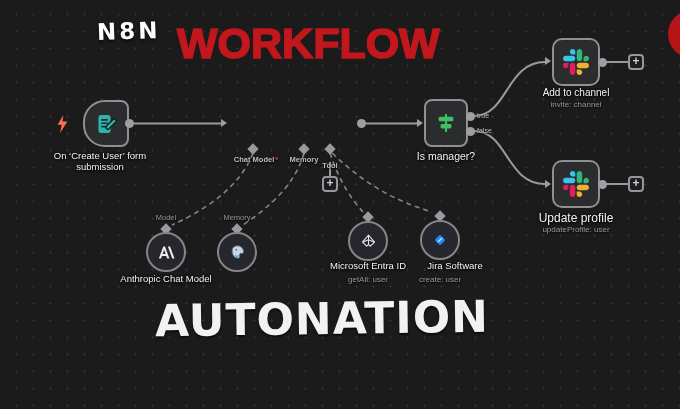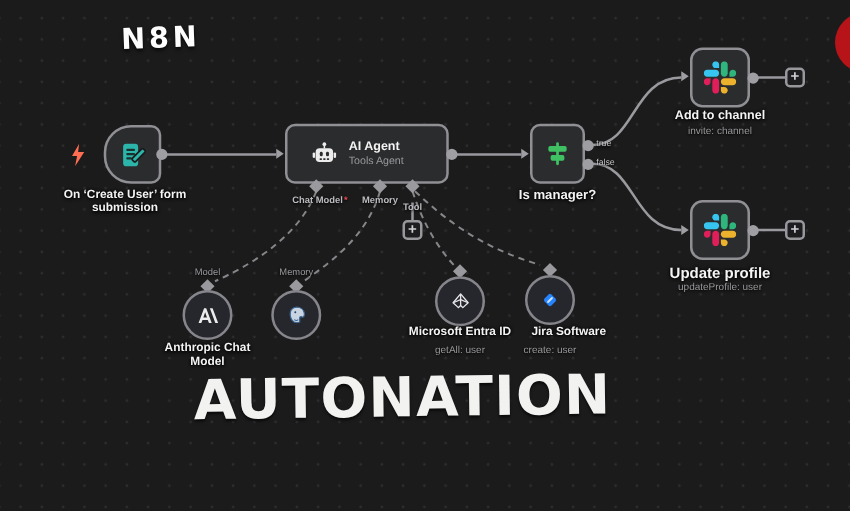--- a/index.html
+++ b/index.html
@@ -39,21 +39,21 @@
   
   .diamond{position:absolute;width:8px;height:8px;background:#9a9a9e;transform:rotate(45deg);}
   .dot{position:absolute;width:9px;height:9px;border-radius:50%;background:#9e9ea3;}
   .arrow-r{position:absolute;width:0;height:0;border-top:4.5px solid transparent;
     border-bottom:4.5px solid transparent;border-left:6px solid #9e9ea3;}
   .plusbox{position:absolute;width:16px;height:16px;box-sizing:border-box;border:2px solid #97979c;
     border-radius:4px;background:#1d1d1f;color:#cfcfd4;font-size:12px;font-weight:bold;
     line-height:11px;text-align:center;}
   
   .lbl{position:absolute;transform:translateX(-50%);text-align:center;color:#f4f4f4;
-    font-weight:bold;font-size:9.5px;line-height:1.15;text-shadow:0 1px 3px #000,0 0 2px #000;
+    font-weight:normal;font-size:9.5px;line-height:1.15;text-shadow:0 1px 3px #000,0 0 2px #000;
     white-space:nowrap;}
   .lbl.wrap{white-space:normal;}
   .sub{position:absolute;transform:translateX(-50%);text-align:center;color:#98989b;
     font-weight:normal;font-size:8px;text-shadow:0 1px 2px #000;white-space:nowrap;}
   .port-label{position:absolute;transform:translateX(-50%);font-size:7.5px;font-weight:bold;
     color:#bcbcc0;text-shadow:0 1px 2px #000;white-space:nowrap;}
   .req{color:#e34850;margin-left:1px;}
   .tf-label{position:absolute;font-size:7px;color:#c0c0c3;text-shadow:0 1px 2px #000;}
   .agent-text{display:flex;flex-direction:column;gap:1px;}
   .agent-title{font-size:10px;font-weight:bold;color:#f4f4f4;line-height:1.1;}
@@ -78,62 +78,41 @@
     </g>
     <g stroke="#86868a" stroke-width="1.6" fill="none" stroke-dasharray="5 4">
       <path d="M253,153 C238,192 196,214 172,225"></path>
       <path d="M304,153 C293,192 258,214 243,225"></path>
       <path d="M330,153 C339,181 352,200 363,212"></path>
       <path d="M332,153 C374,193 407,204 432,212"></path>
     </g>
   </svg>
 
   <div class="logo">N8N</div>
+  <div class="headline">WORKFLOW</div>
   <div class="red-circle"></div>
   <div class="footer-text">AUTONATION</div>
 
   <svg class="icon" style="position:absolute;left:56px;top:114px;" width="13" height="20" viewBox="0 0 16 24">
     <path d="M9 1 L2 13 H7 L5 23 L14 9 H8 Z" fill="#ff6d52"></path>
   </svg>
   <div class="node node-trigger">
     <svg class="icon" width="24" height="24" viewBox="0 0 24 24">
       <rect x="4.5" y="3" width="12" height="18" rx="2.5" fill="#2cb5aa"></rect>
       <rect x="7" y="7" width="7" height="1.7" rx=".8" fill="#19312f"></rect>
       <rect x="7" y="10.4" width="7" height="1.7" rx=".8" fill="#19312f"></rect>
       <rect x="7" y="13.8" width="4.5" height="1.7" rx=".8" fill="#19312f"></rect>
       <g transform="rotate(45 16 13)">
         <rect x="14.2" y="5.5" width="3.8" height="12.5" rx="1.2" fill="#2cb5aa" stroke="#1b1b1c" stroke-width="1.4"></rect>
       </g>
     </svg>
   </div>
   <div class="dot" style="left:125px;top:119px;"></div>
   <div class="lbl wrap" style="left:100px;top:151px;width:120px;">On ‘Create User’ form submission</div>
 
-  <div class="node node-agent">
-    <svg class="icon" width="21" height="21" viewBox="0 0 24 24">
-      <g fill="#ececec">
-        <circle cx="12" cy="2.7" r="1.7"></circle>
-        <rect x="11.3" y="3.6" width="1.4" height="3"></rect>
-        <rect x="4" y="6.5" width="16" height="12.5" rx="3.6"></rect>
-        <rect x="1.3" y="10.2" width="2.2" height="5" rx="1.1"></rect>
-        <rect x="20.5" y="10.2" width="2.2" height="5" rx="1.1"></rect>
-      </g>
-      <g fill="#2b2c2e">
-        <rect x="7.8" y="9.6" width="2.7" height="4.2" rx="1.3"></rect>
-        <rect x="13.5" y="9.6" width="2.7" height="4.2" rx="1.3"></rect>
-        <rect x="7.6" y="15.6" width="2.2" height="1.5" rx=".6"></rect>
-        <rect x="10.9" y="15.6" width="2.2" height="1.5" rx=".6"></rect>
-        <rect x="14.2" y="15.6" width="2.2" height="1.5" rx=".6"></rect>
-      </g>
-    </svg>
-    <div class="agent-text">
-      <div class="agent-title">AI Agent</div>
-      <div class="agent-sub">Tools Agent</div>
-    </div>
-  </div>
   <div class="arrow-r" style="left:221px;top:119px;"></div>
   <div class="dot" style="left:357px;top:119px;"></div>
   <div class="diamond" style="left:249px;top:145px;"></div>
   <div class="diamond" style="left:300px;top:145px;"></div>
   <div class="diamond" style="left:326px;top:145px;"></div>
   <div class="port-label" style="left:256px;top:155px;">
     <span>Chat Model</span><span class="req">*</span>
   </div>
   <div class="port-label" style="left:304px;top:155px;">Memory</div>
   <div class="port-label" style="left:330px;top:161px;">Tool</div>

